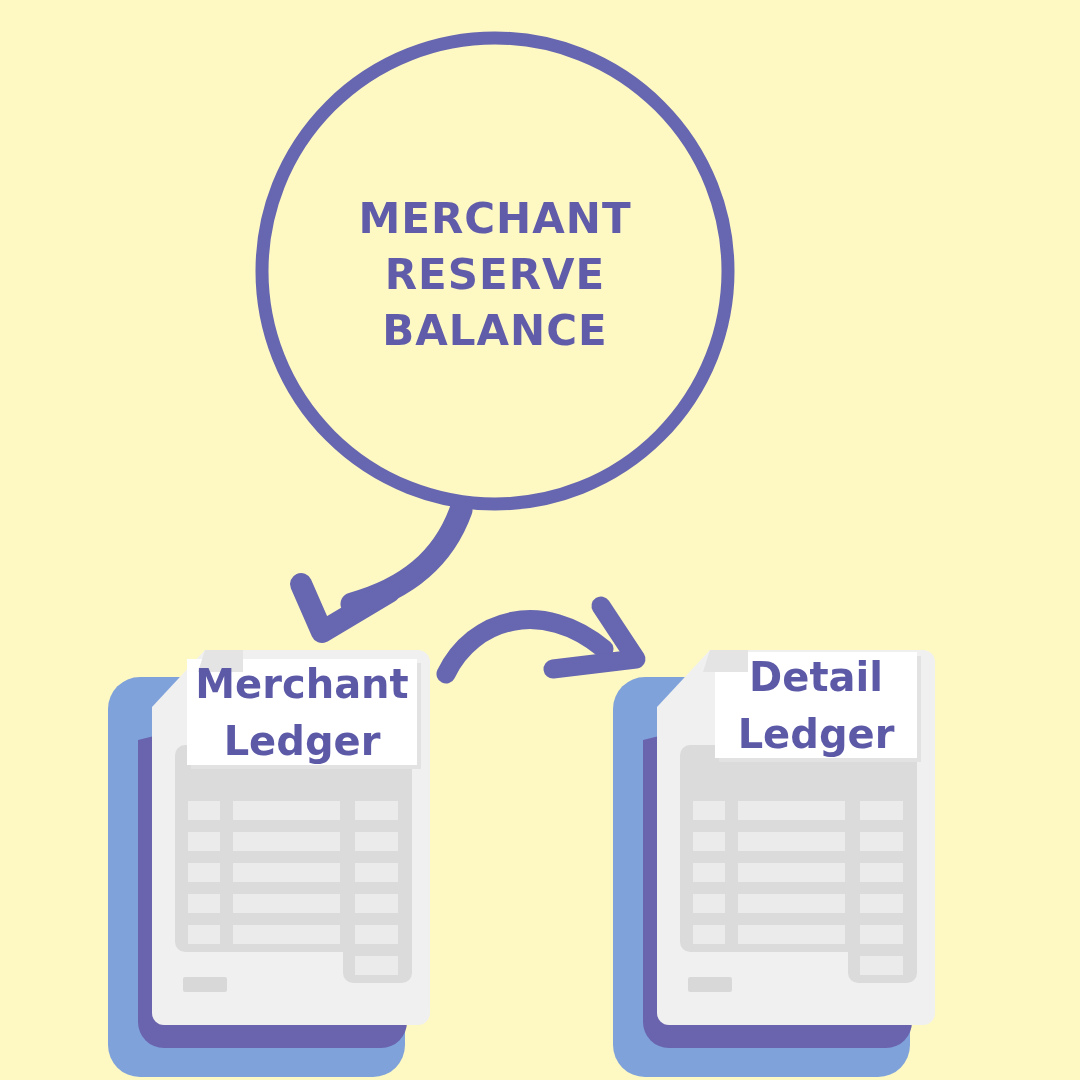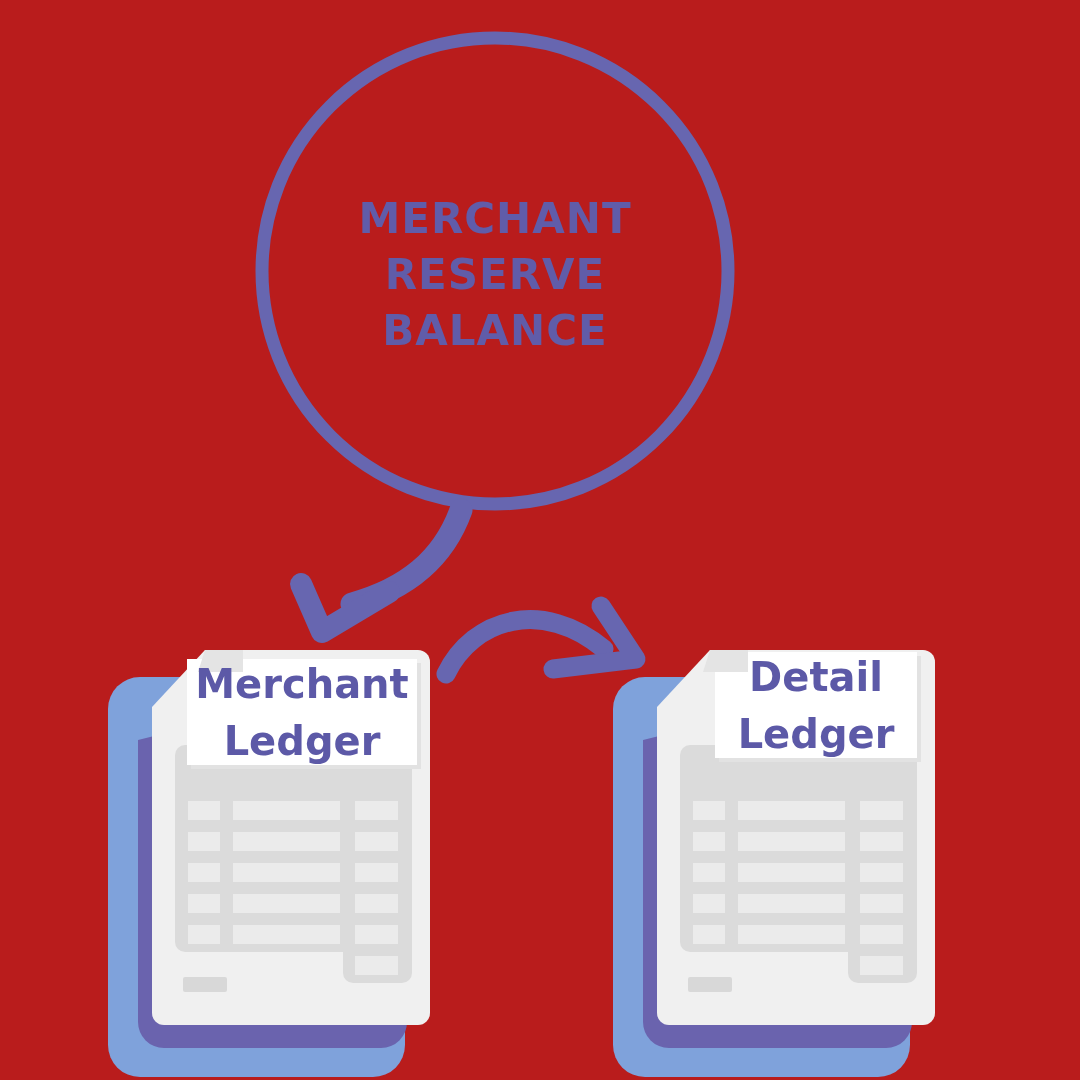--- a/index.html
+++ b/index.html
@@ -4,21 +4,21 @@
 <style>
   html, body {
     margin: 0;
     padding: 0;
     background: #FFFFFF;
   }
   .canvas {
     position: relative;
     width: 1080px;
     height: 1080px;
-    background: #b91c1c;
+    background: #fef9c3;
     overflow: hidden;
     font-family: "DejaVu Sans", "Liberation Sans", sans-serif;
   }
   svg { display: block; }
   .circle-title {
     font-family: "DejaVu Sans", "Liberation Sans", sans-serif;
     font-weight: bold;
     font-size: 42px;
     letter-spacing: 1px;
     fill: #605CA9;

